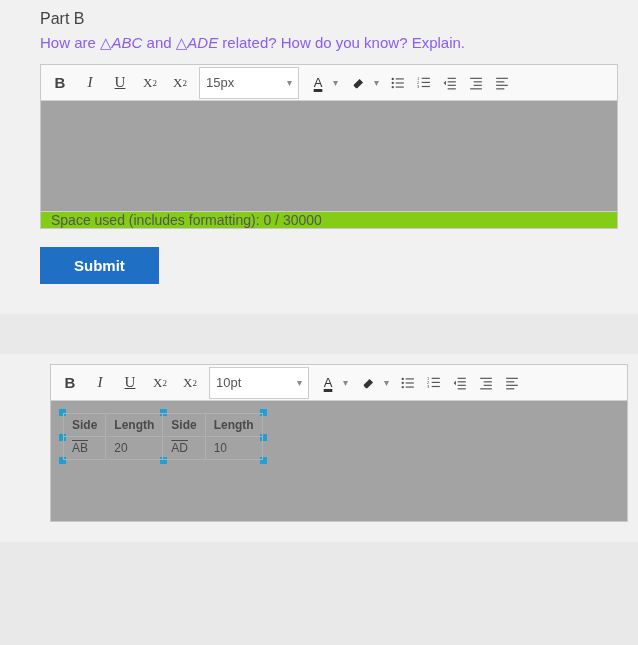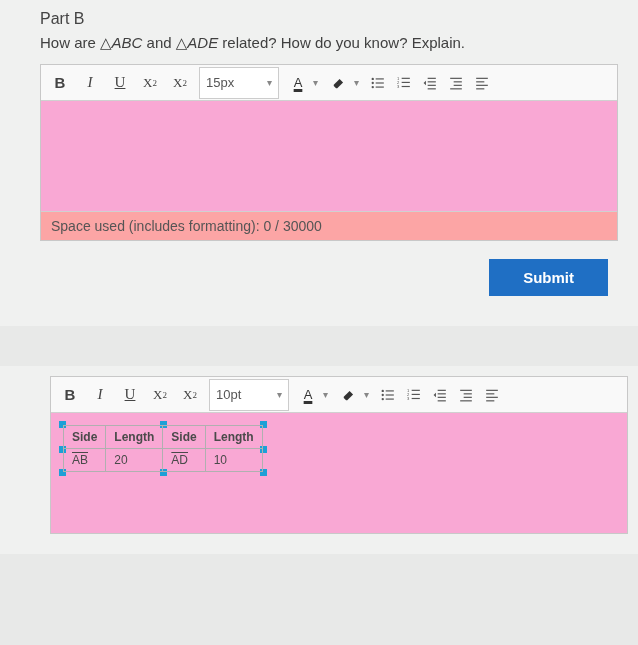--- a/index.html
+++ b/index.html
@@ -20,21 +20,21 @@
     padding-left: 50px;
     padding-right: 10px;
   }
   .part-title {
     font-weight: normal;
     color: #444;
     font-size: 16px;
     margin-bottom: 6px;
   }
   .question {
-    color: #404040;
+    color: #8b5cf6;
     font-size: 15px;
     margin-bottom: 12px;
   }
   .editor {
     border: 1px solid #c8c8c8;
     background: #fff;
   }
   .toolbar {
     display: flex;
     align-items: center;
@@ -55,21 +55,21 @@
     font-family: Georgia, serif;
   }
   .tb-b { font-weight: bold; font-family: Arial; }
   .tb-i { font-style: italic; }
   .tb-u { text-decoration: underline; }
   .tb-sup { font-size: 13px; }
   .tb-sup sup { font-size: 9px; }
   .tb-sub { font-size: 13px; }
   .tb-sub sub { font-size: 9px; }
   .font-size-sel {
-    width: 80px;
+    width: 100px;
     height: 26px;
     margin: 0 4px;
     border: 1px solid #ccc;
     background: #fff;
     display: flex;
     align-items: center;
     justify-content: space-between;
     padding: 15px 6px;
     font-size: 13px;
     color: #555;
@@ -90,37 +90,36 @@
     width: 26px;
     height: 26px;
     display: flex;
     align-items: center;
     justify-content: center;
     cursor: pointer;
   }
   .list-btn svg { width: 16px; height: 14px; }
   .editor-body {
     min-height: 110px;
-    background: #f9a8d4;
+    background: #a3a3a3;
     padding: 10px;
   }
   .editor-body-c {
     min-height: 120px;
     padding: 12px;
   }
   .space-used {
     border-top: 1px solid #d0d0d0;
-    padding: 6px 10px;
+    padding: 0 10px;
     font-size: 14px;
     color: #555;
-    background: #fca5a5;
+    background: #84cc16;
   }
   .submit-row {
     display: flex;
-    justify-content: flex-end;
     padding: 18px 10px 10px 0;
   }
   .submit-btn {
     background: #1f6fc4;
     color: #fff;
     border: none;
     padding: 10px 34px;
     font-size: 15px;
     font-weight: bold;
     cursor: pointer;

